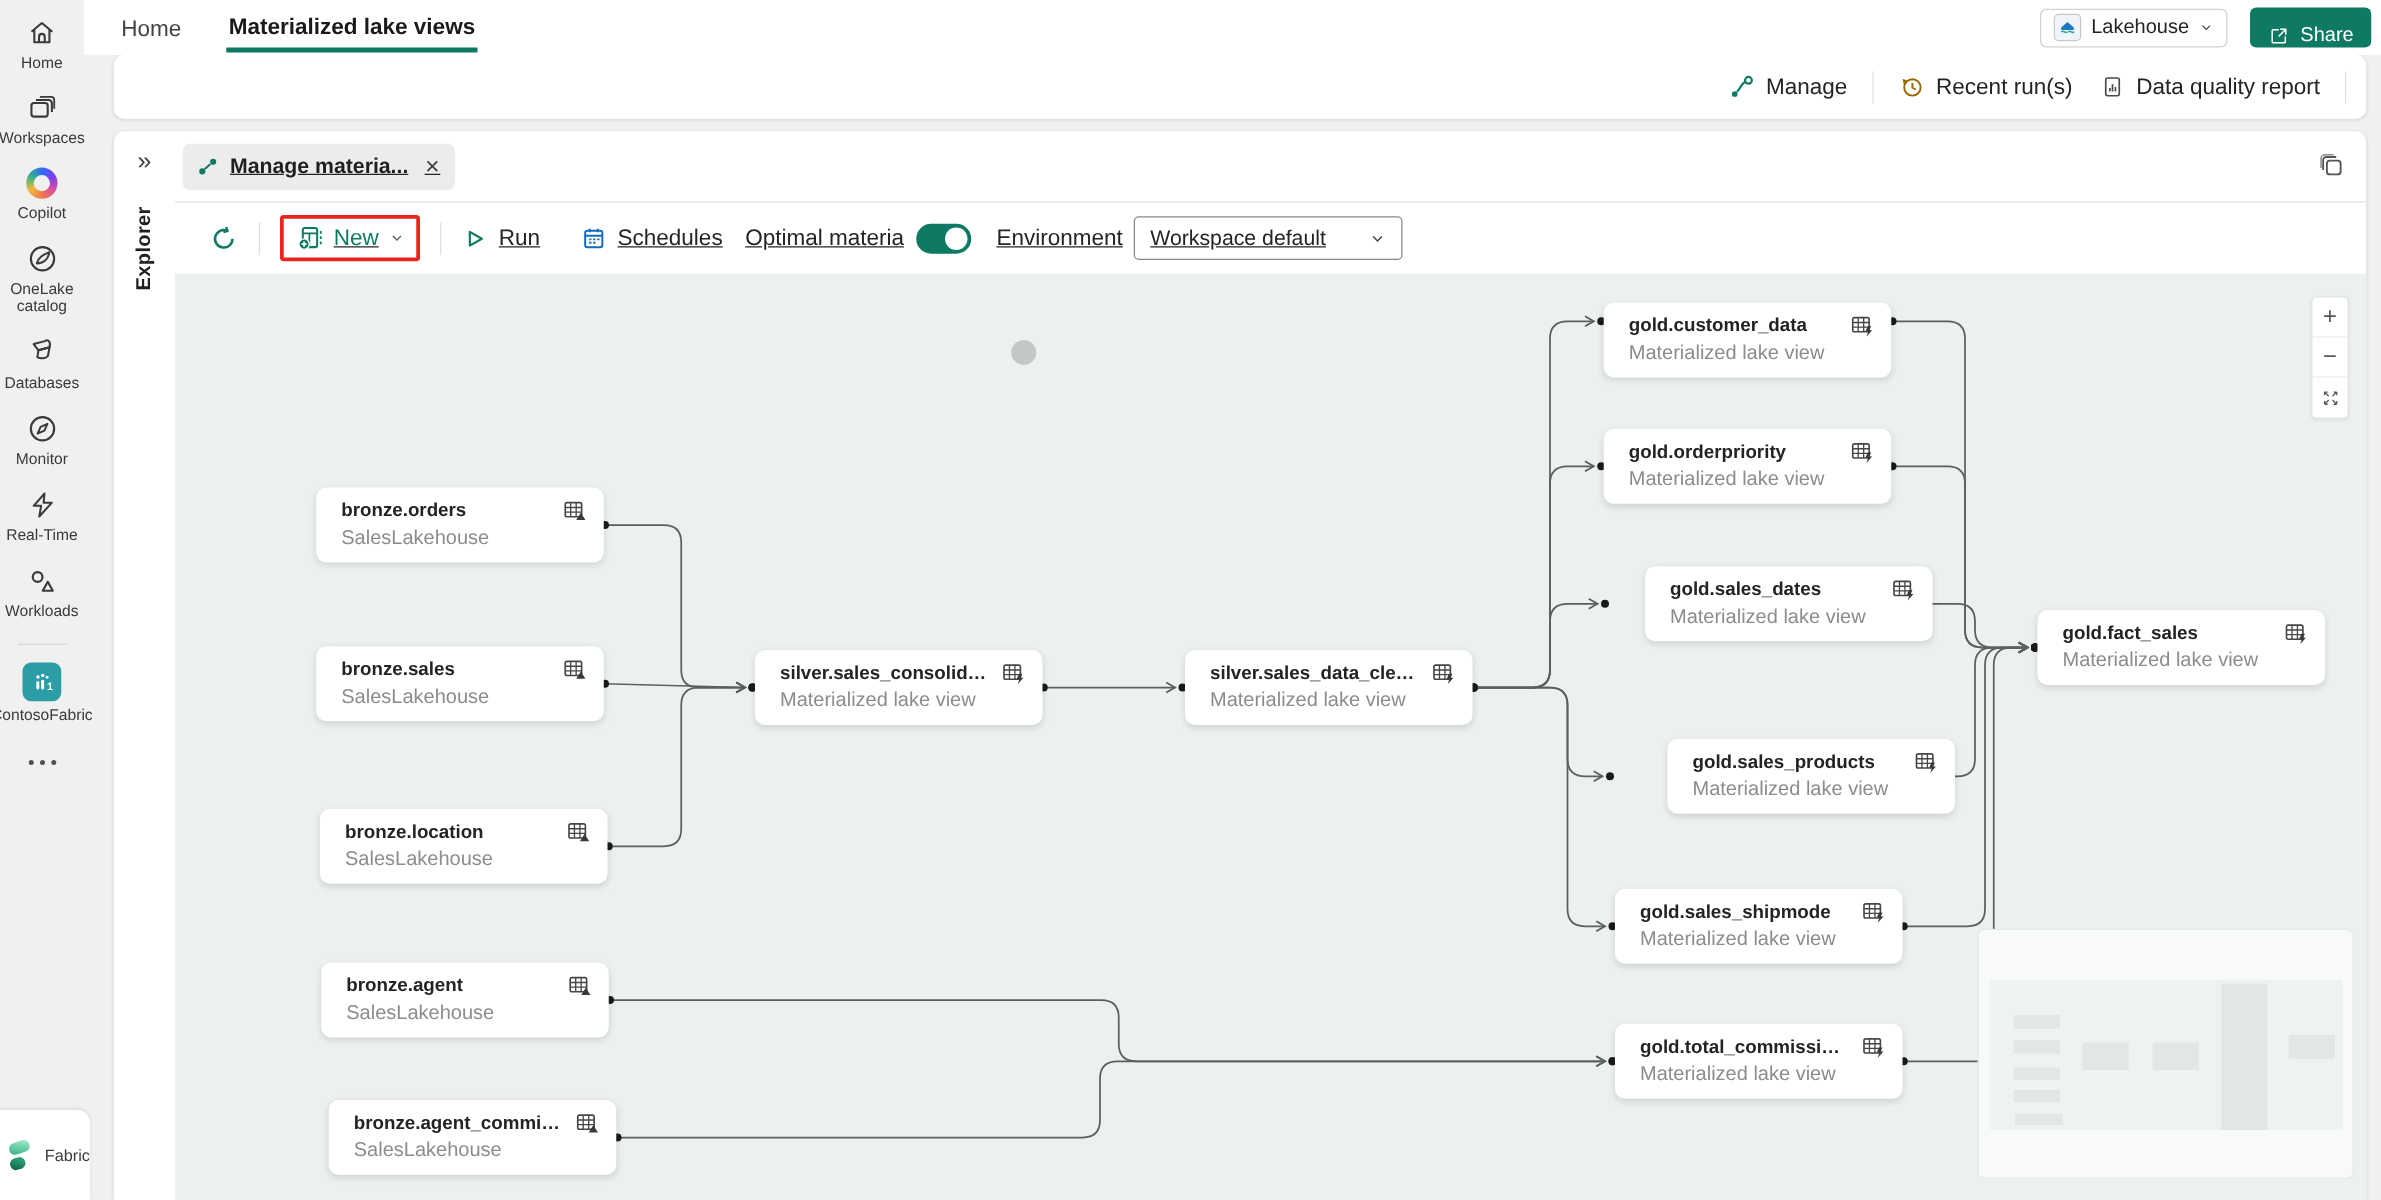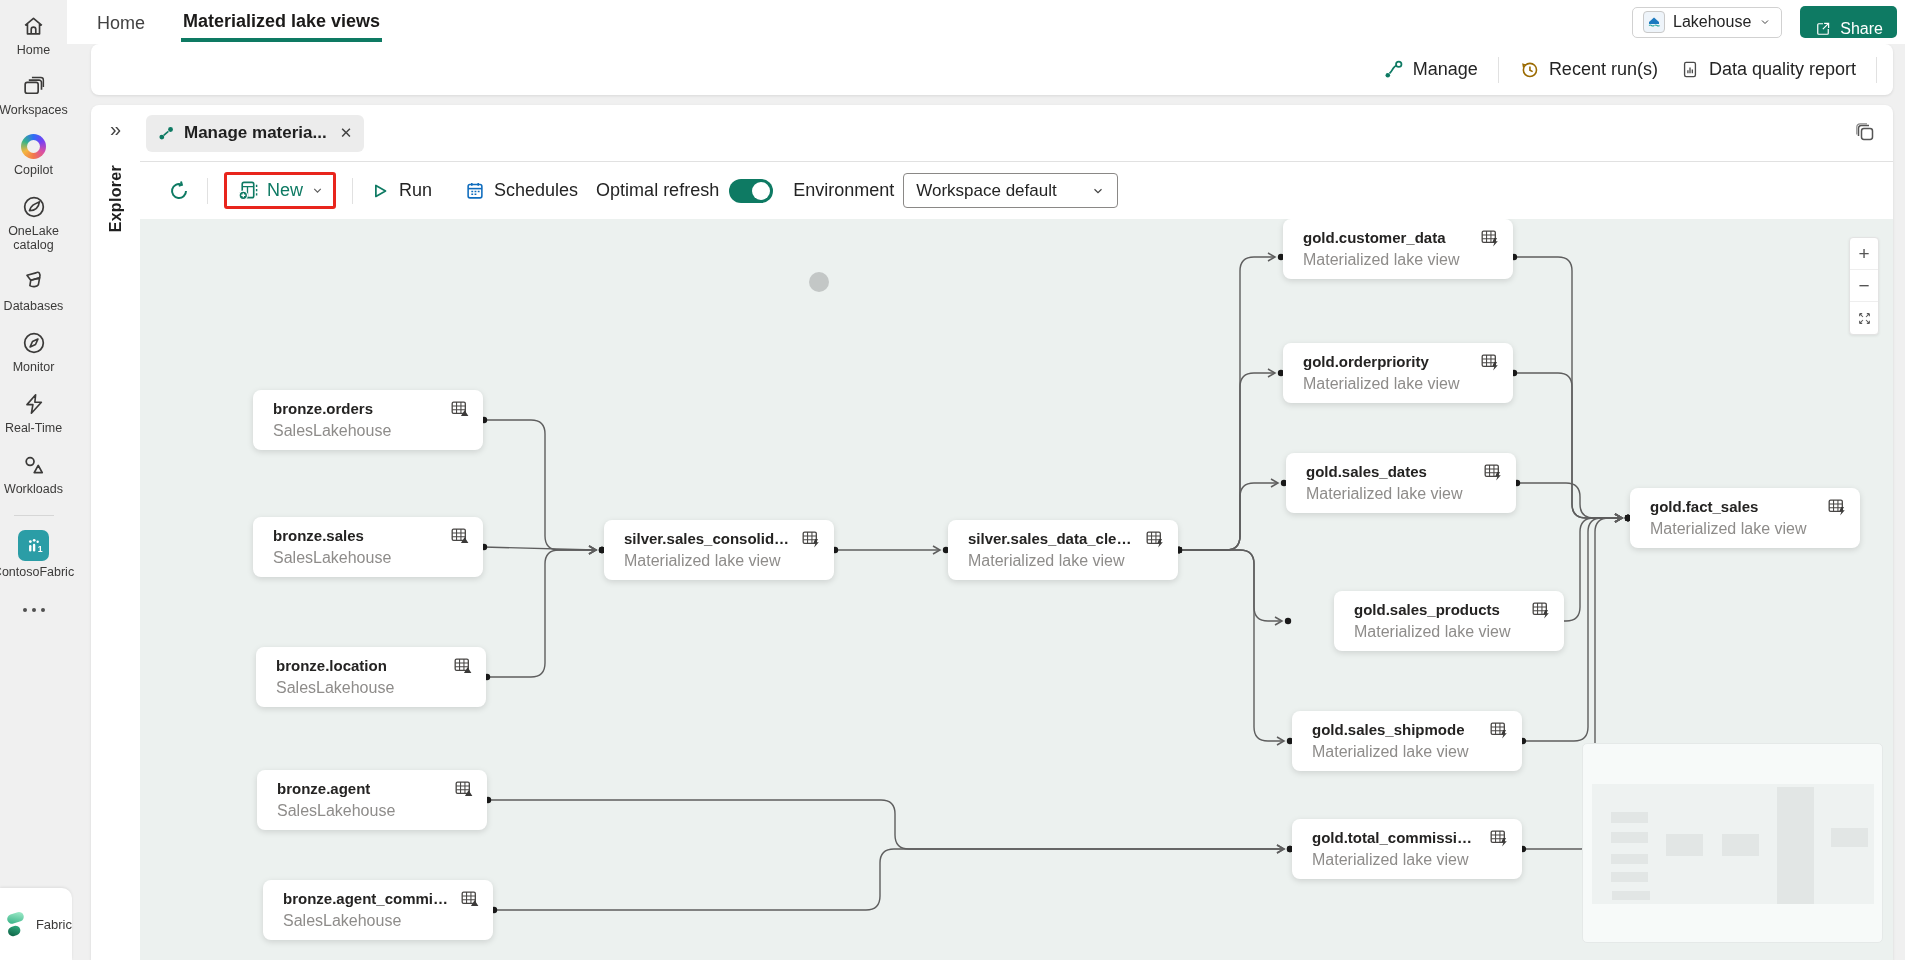--- a/index.html
+++ b/index.html
@@ -49,21 +49,21 @@
   .ribbon-item { display:flex; align-items:center; gap:9px; font-size:18px; color:#242424; cursor:pointer; padding:6px 4px; }
   .v-div { width:1px; height:26px; background:#e1e1e1; margin:0 16px; }
 
   
   .content { position:absolute; left:91px; top:105px; width:1802px; bottom:0; background:#fff;
              border-radius:8px 8px 0 0; box-shadow:0 1px 3px rgba(0,0,0,.10); display:flex; }
   .explorer-rail { width:49px; display:flex; flex-direction:column; align-items:center; padding-top:14px; }
   .rail-expand { font-size:20px; color:#424242; cursor:pointer; line-height:1; }
   .rail-title { margin-top:26px; writing-mode:vertical-rl; transform:rotate(180deg);
                 font-size:16px; font-weight:700; color:#1f1f1f; letter-spacing:.3px; }
-  .main-col { flex:1; min-width:0; display:flex; flex-direction:column; }
+  .main-col { flex:1; min-width:0; display:flex; flex-direction:column;text-decoration:underline; }
 
   .tabstrip { height:57px; border-bottom:1px solid #e1e1e1; display:flex; align-items:center; }
   .doc-tab { margin-left:6px; height:37px; background:#ececec; border-radius:6px; display:flex; align-items:center;
              gap:9px; padding:0 12px; cursor:pointer; }
   .doc-tab .t { font-size:17px; font-weight:700; color:#1f1f1f; }
   .doc-tab .x { font-size:15px; color:#424242; margin-left:4px; cursor:pointer; }
   .copy-btn { margin-left:auto; margin-right:16px; cursor:pointer; }
 
   .toolbar { height:57px; display:flex; align-items:center; padding-left:27px; }
   .tb-btn { display:flex; align-items:center; gap:8px; font-size:18px; color:#242424; cursor:pointer; }
@@ -213,21 +213,21 @@
       </div>
       <div class="tb-btn" style="margin-right:18px">
         <svg width="22" height="22" viewBox="0 0 24 24">
           <rect x="4.5" y="5" width="15" height="14.5" rx="2" fill="none" stroke="#0f6cbd" stroke-width="1.7"></rect>
           <path d="M4.5 9.4 H19.5" stroke="#0f6cbd" stroke-width="1.7"></path>
           <path d="M8.5 3.2 V6.4 M15.5 3.2 V6.4" stroke="#0f6cbd" stroke-width="1.7"></path>
           <path d="M8 12.5 H10 M11.5 12.5 H13.5 M15 12.5 H17 M8 15.5 H10 M11.5 15.5 H13.5" stroke="#0f6cbd" stroke-width="1.6"></path>
         </svg>
         <span>Schedules</span>
       </div>
-      <span class="tb-label">Optimal refresh</span>
+      <span class="tb-label">Optimal materia</span>
       <div class="toggle">
         <div class="knob"></div>
       </div>
       <span class="tb-label" style="margin-left:20px">Environment</span>
       <div class="env-dd">
         <span>Workspace default</span>
         <svg class="chev" width="14" height="14" viewBox="0 0 24 24">
             <polyline points="6,9 12,15 18,9" fill="none" stroke="#424242" stroke-width="2"></polyline>
           </svg>
       </div>
@@ -389,21 +389,21 @@
           <div class="nt">silver.sales_data_cleaned</div>
           <div class="ns">Materialized lake view</div>
           <span class="nicon">
             <svg width="21" height="21" viewBox="0 0 24 24">
               <rect x="2.5" y="3.5" width="15" height="13" rx="1.6" fill="none" stroke="#484644" stroke-width="1.5"></rect>
               <path d="M2.5 8 H17.5 M2.5 12.2 H17.5 M7.5 3.5 V16.5 M12.5 3.5 V16.5" stroke="#484644" stroke-width="1.2"></path>
               <path d="M16.2 11.5 L14.1 16.3 L16.6 16.3 L15 21 L20.3 15 L17.6 15 L19.4 11.5 Z" fill="#3b3a39"></path>
             </svg>
           </span>
         </div>
-        <div class="node" style="left: 1143px; top: 0;">
+        <div class="node" style="left: 1143px; top: 23px;">
           <div class="nt">gold.customer_data</div>
           <div class="ns">Materialized lake view</div>
           <span class="nicon">
             <svg width="21" height="21" viewBox="0 0 24 24">
               <rect x="2.5" y="3.5" width="15" height="13" rx="1.6" fill="none" stroke="#484644" stroke-width="1.5"></rect>
               <path d="M2.5 8 H17.5 M2.5 12.2 H17.5 M7.5 3.5 V16.5 M12.5 3.5 V16.5" stroke="#484644" stroke-width="1.2"></path>
               <path d="M16.2 11.5 L14.1 16.3 L16.6 16.3 L15 21 L20.3 15 L17.6 15 L19.4 11.5 Z" fill="#3b3a39"></path>
             </svg>
           </span>
         </div>
@@ -411,21 +411,21 @@
           <div class="nt">gold.orderpriority</div>
           <div class="ns">Materialized lake view</div>
           <span class="nicon">
             <svg width="21" height="21" viewBox="0 0 24 24">
               <rect x="2.5" y="3.5" width="15" height="13" rx="1.6" fill="none" stroke="#484644" stroke-width="1.5"></rect>
               <path d="M2.5 8 H17.5 M2.5 12.2 H17.5 M7.5 3.5 V16.5 M12.5 3.5 V16.5" stroke="#484644" stroke-width="1.2"></path>
               <path d="M16.2 11.5 L14.1 16.3 L16.6 16.3 L15 21 L20.3 15 L17.6 15 L19.4 11.5 Z" fill="#3b3a39"></path>
             </svg>
           </span>
         </div>
-        <div class="node" style="left: 1146px; top: 234px;">
+        <div class="node" style="left: 1176px; top: 234px;">
           <div class="nt">gold.sales_dates</div>
           <div class="ns">Materialized lake view</div>
           <span class="nicon">
             <svg width="21" height="21" viewBox="0 0 24 24">
               <rect x="2.5" y="3.5" width="15" height="13" rx="1.6" fill="none" stroke="#484644" stroke-width="1.5"></rect>
               <path d="M2.5 8 H17.5 M2.5 12.2 H17.5 M7.5 3.5 V16.5 M12.5 3.5 V16.5" stroke="#484644" stroke-width="1.2"></path>
               <path d="M16.2 11.5 L14.1 16.3 L16.6 16.3 L15 21 L20.3 15 L17.6 15 L19.4 11.5 Z" fill="#3b3a39"></path>
             </svg>
           </span>
         </div>

